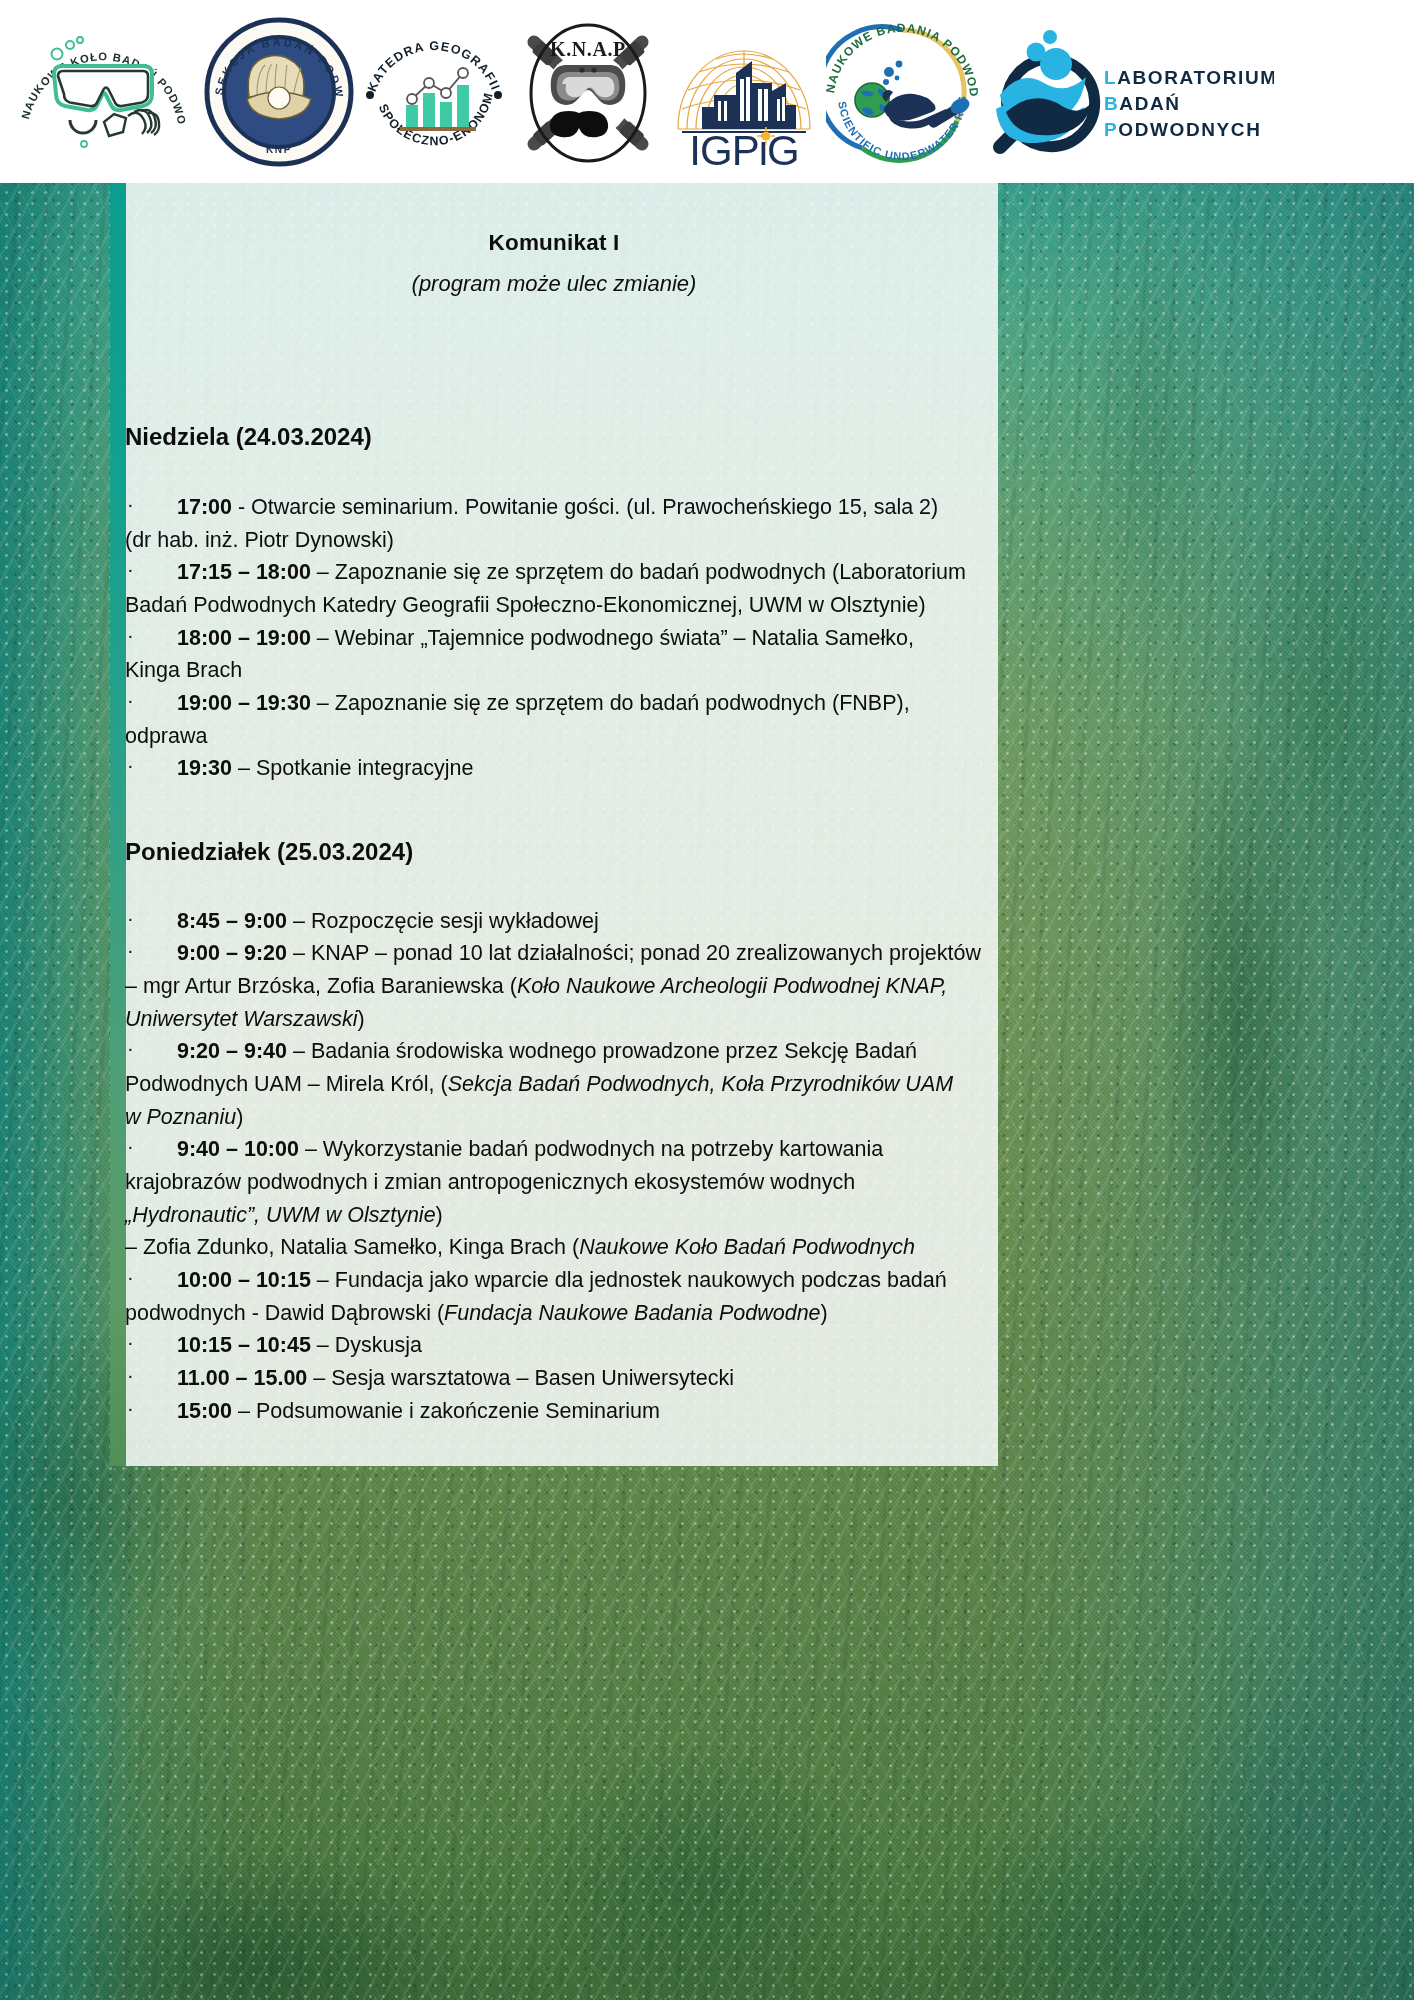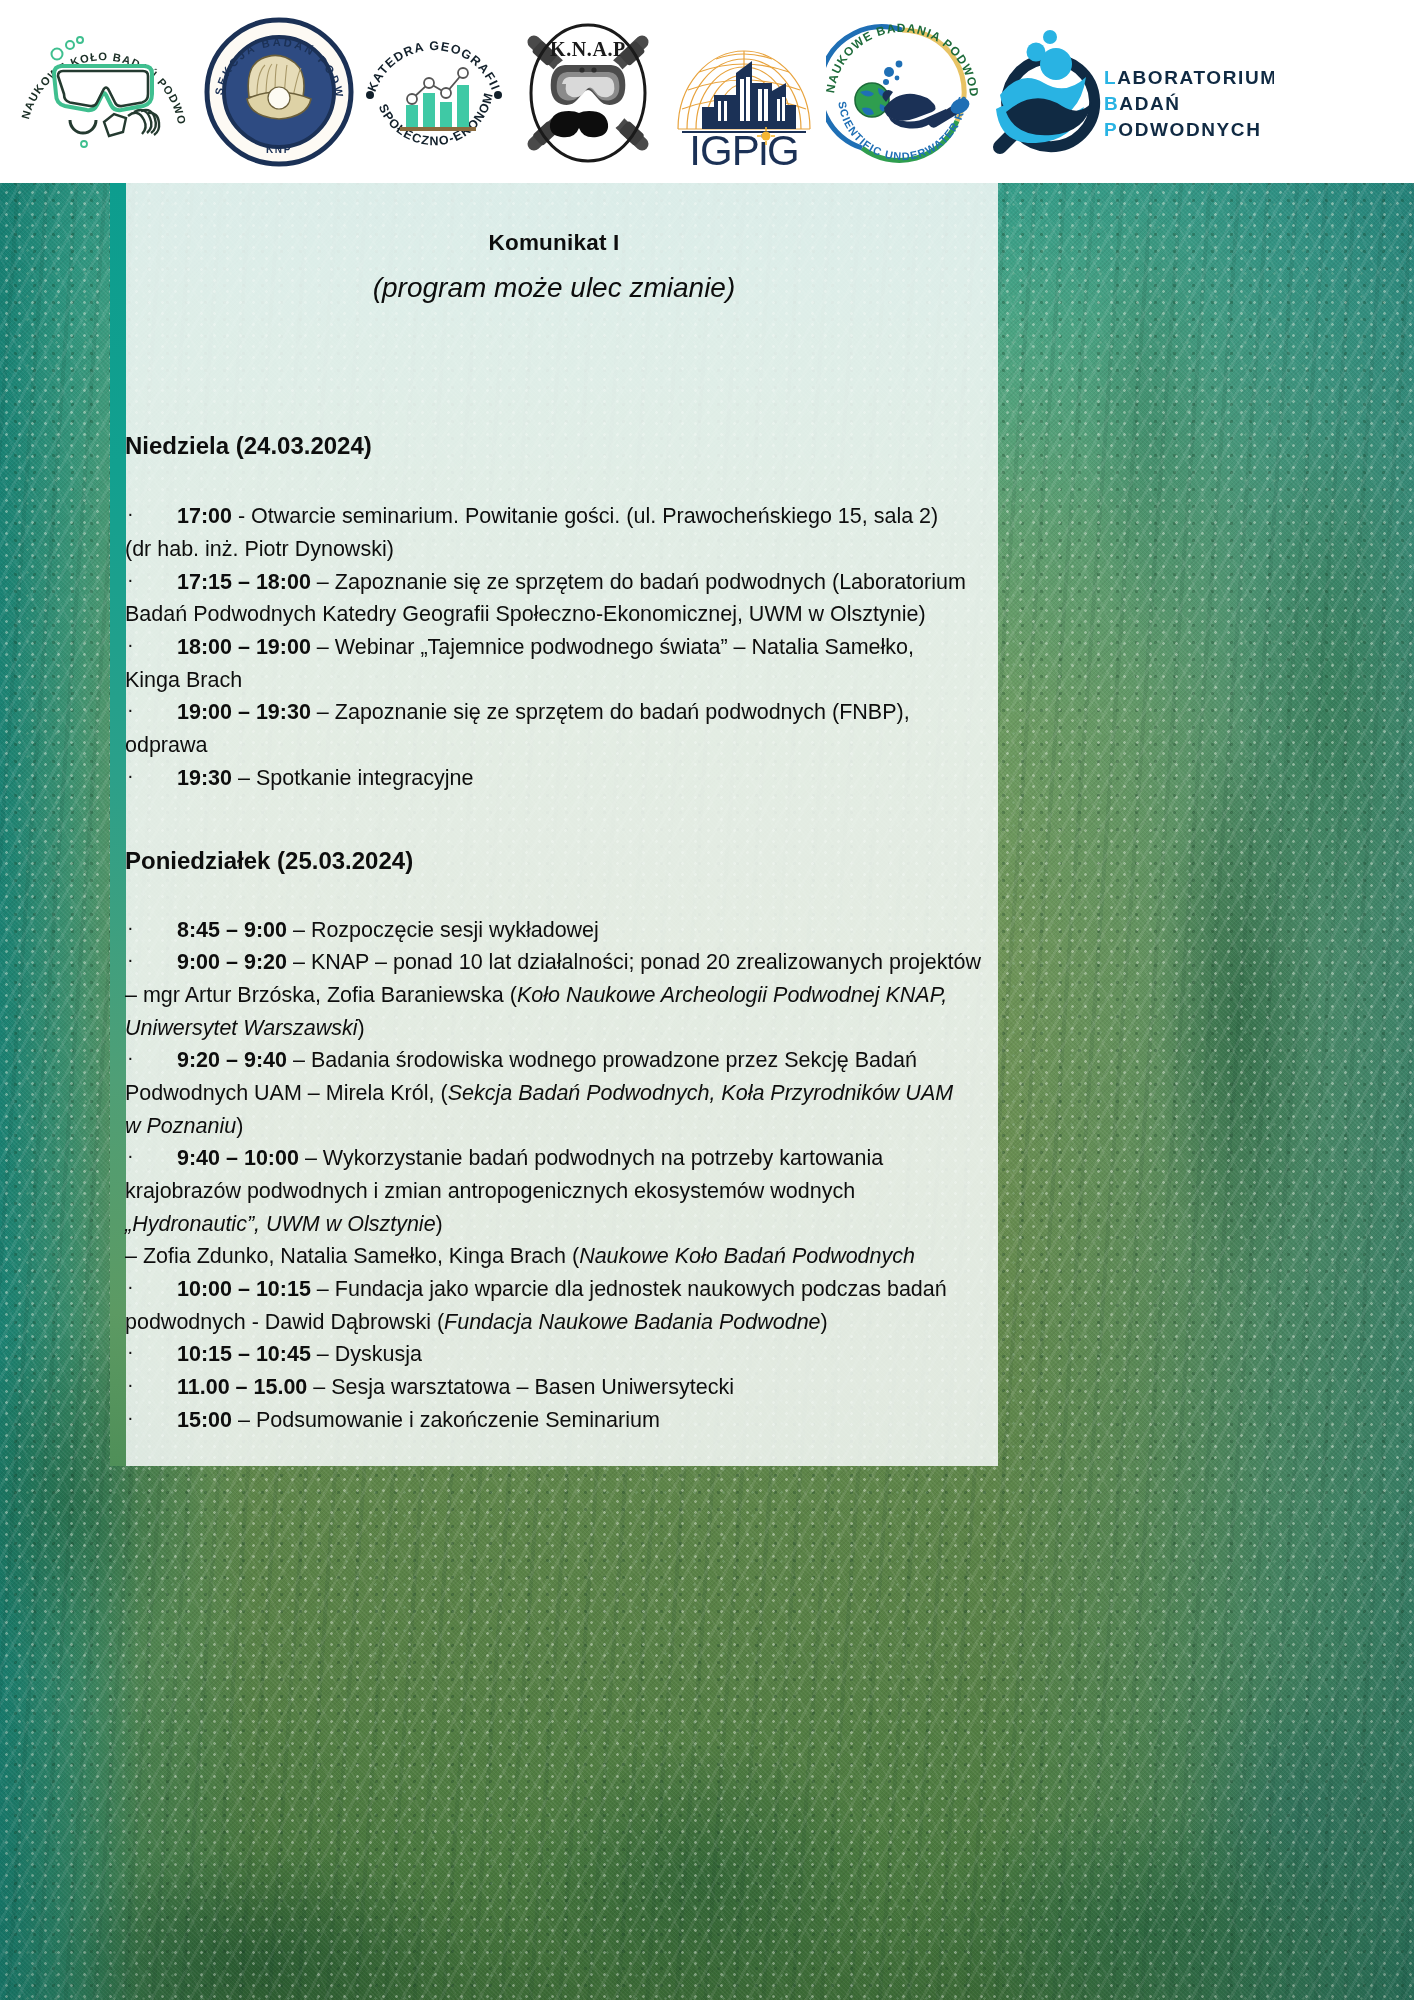--- a/index.html
+++ b/index.html
@@ -112,21 +112,21 @@
     line-height:1.52;
     color:#111111;
   }
 
   .center{text-align:center;}
   .ttl{
     font-weight:bold;font-size:22.5px;letter-spacing:.2px;
     margin:0;padding-top:43px;
   }
   .sub{
-    font-style:italic;font-size:28px;margin:0;padding-top:7px;
+    font-style:italic;font-size:22px;margin:0;padding-top:7px;
   }
 
   .dayhead{
     font-weight:bold;font-size:24px;
     margin:0;padding-left:15px;
   }
   #niedziela-head{padding-top:118px;}
   #poniedzialek-head{padding-top:49px;}
 
   .items{margin:0;padding:0;list-style:none;}

